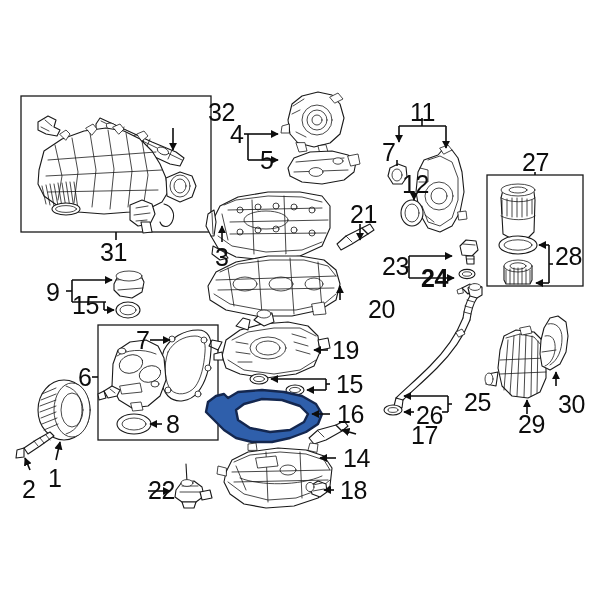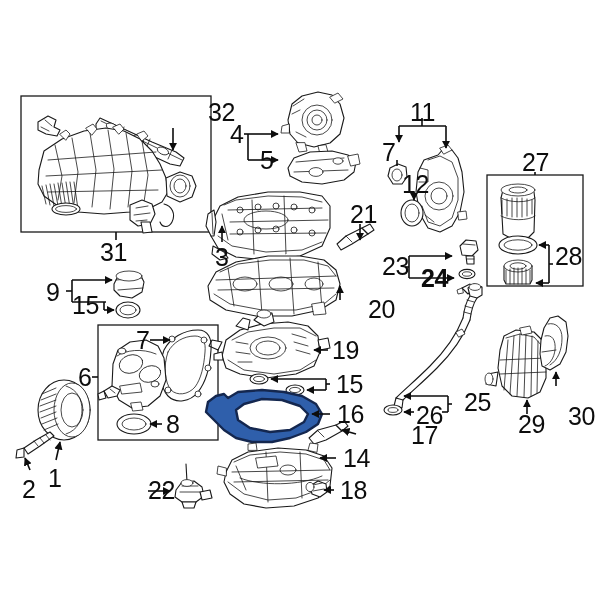--- a/index.html
+++ b/index.html
@@ -490,17 +490,17 @@
 <div class="lbl" style="left:321px;top:297px;margin-left:47px;">20</div>
 <div class="lbl" style="left:350px;top:202px;">21</div>
 <div class="lbl" style="left:148px;top:478px;text-align:center;">22</div>
 <div class="lbl" style="left:382px;top:254px;">23</div>
 <div class="lbl" style="left:421px;top:266px;font-weight:bold;">24</div>
 <div class="lbl" style="left:458px;top:390px;margin-left:6px;">25</div>
 <div class="lbl" style="left:416px;top:403px;">26</div>
 <div class="lbl" style="left:522px;top:150px;">27</div>
 <div class="lbl" style="left:555px;top:244px;">28</div>
 <div class="lbl" style="left:518px;top:412px;">29</div>
-<div class="lbl" style="left:558px;top:404px;margin-left:10px;">30</div>
+<div class="lbl" style="left:558px;top:392px;">30</div>
 <div class="lbl" style="left:100px;top:240px;">31</div>
 <div class="lbl" style="left:163px;top:100px;margin-left:45px;">32</div>
 
 </div>
 
 </body></html>

